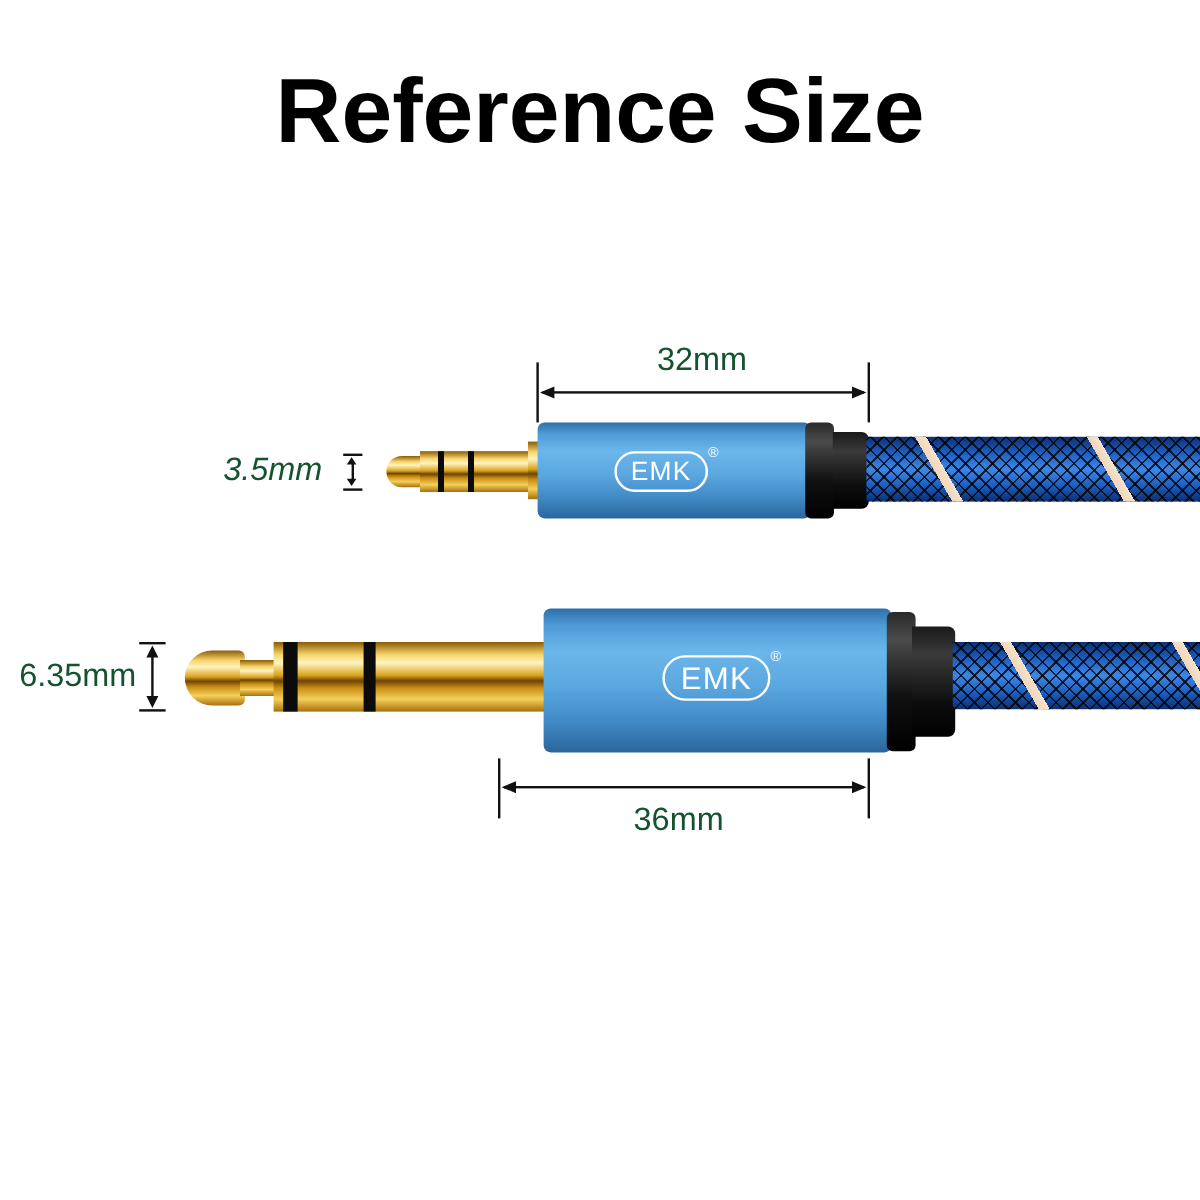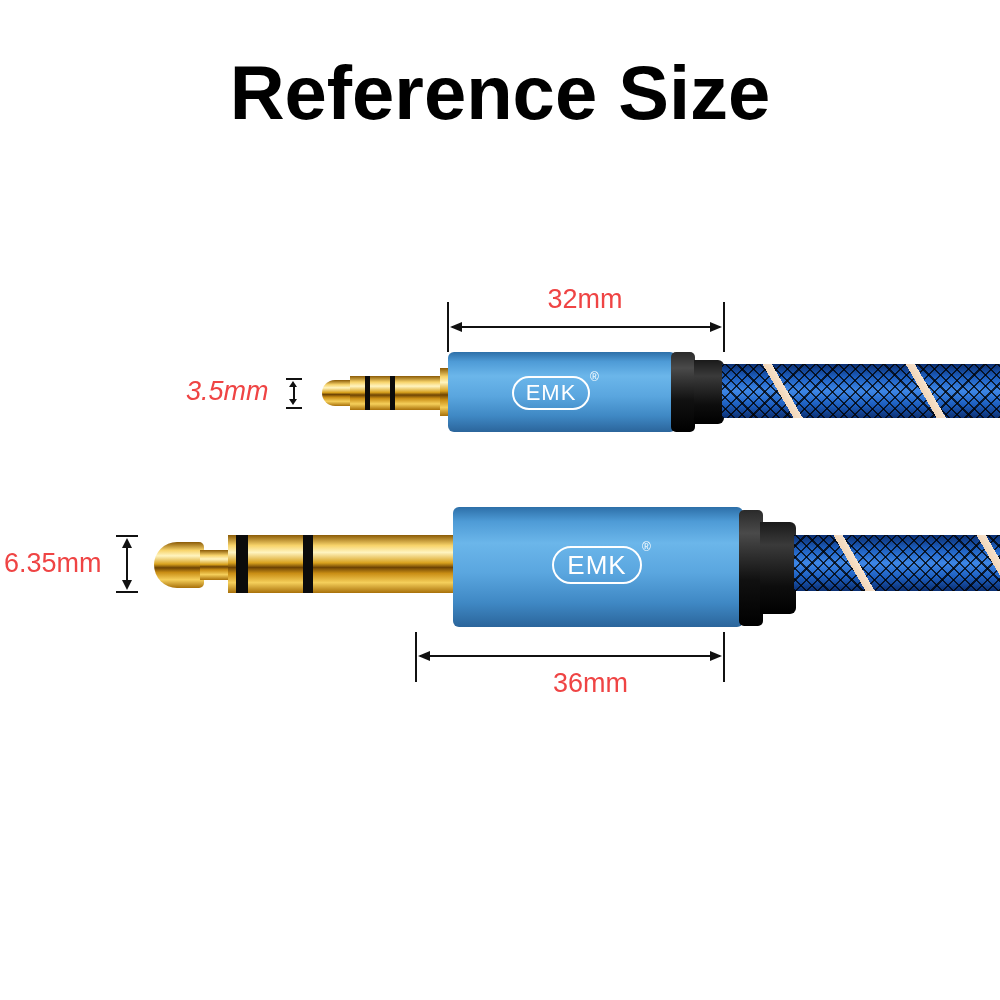--- a/index.html
+++ b/index.html
@@ -1,19 +1,19 @@
 <!DOCTYPE html>
 <html><head>
 <meta charset="utf-8">
 <style>
   html, body { margin:0; padding:0; background:#ffffff; }
   body { width:1000px; height:1000px; position:relative; overflow:hidden; font-family:"Liberation Sans", sans-serif; }
   .abs { position:absolute; }
   .title { left:0; width:1000px; top:48px; text-align:center; font-size:76px; font-weight:bold; color:#000; letter-spacing:0px; line-height:90px; }
-  .dim-label { font-size:27px; color:#ef4444; line-height:30px; white-space:nowrap; }
+  .dim-label { font-size:27px; color:#14532d; line-height:30px; white-space:nowrap; }
   .vline { background:#111; width:2px; }
   .hline { background:#111; height:2px; }
   .arrow-l, .arrow-r { width:0; height:0; border-top:5px solid transparent; border-bottom:5px solid transparent; }
   .arrow-l { border-right:12px solid #111; }
   .arrow-r { border-left:12px solid #111; }
   .arrow-u, .arrow-d { width:0; height:0; border-left:5px solid transparent; border-right:5px solid transparent; }
   .arrow-u { border-bottom:10px solid #111; }
   .arrow-d { border-top:10px solid #111; }
 
   .gold { background: linear-gradient(to bottom, #8a5a06 0%, #f7d36a 18%, #fff4c0 30%, #d9a21e 48%, #6e4404 56%, #c98d14 66%, #f5cf5b 82%, #a8700a 100%); }
@@ -65,21 +65,21 @@
   <div class="abs reg" style="left:590px;top:370px;">®</div>
 
   <div class="abs collar" style="left:671px;top:352px;width:24px;height:80px;"></div>
   <div class="abs grip" style="left:694px;top:360px;width:30px;height:64px;"></div>
 
   <div class="abs cable" style="left:722px;top:364px;width:278px;height:54px;"></div>
 </div>
 
 <div class="abs" style="left:0;top:480px;width:1000px;height:240px;">
 
-  <div class="abs dim-label" style="left:4px;top:68px;">6.35mm</div>
+  <div class="abs dim-label" style="left:16px;top:68px;">6.35mm</div>
   <div class="abs hline" style="left:116px;top:55px;width:22px;"></div>
   <div class="abs hline" style="left:116px;top:111px;width:22px;"></div>
   <div class="abs vline" style="left:126px;top:62px;height:44px;"></div>
   <div class="abs arrow-u" style="left:122px;top:58px;"></div>
   <div class="abs arrow-d" style="left:122px;top:100px;"></div>
 
   <div class="abs gold" style="left:154px;top:62px;width:50px;height:46px;border-radius:28px 6px 6px 28px;"></div>
   <div class="abs gold" style="left:200px;top:70px;width:30px;height:30px;"></div>
   <div class="abs gold" style="left:228px;top:55px;width:230px;height:58px;"></div>
   <div class="abs ring" style="left:236px;top:55px;width:12px;height:58px;"></div>
@@ -94,14 +94,14 @@
   <div class="abs collar" style="left:739px;top:30px;width:24px;height:116px;"></div>
   <div class="abs grip" style="left:760px;top:42px;width:36px;height:92px;"></div>
 
   <div class="abs cable" style="left:794px;top:55px;width:206px;height:56px;"></div>
 
   <div class="abs vline" style="left:415px;top:152px;height:50px;"></div>
   <div class="abs vline" style="left:723px;top:152px;height:50px;"></div>
   <div class="abs hline" style="left:420px;top:175px;width:300px;"></div>
   <div class="abs arrow-l" style="left:418px;top:171px;"></div>
   <div class="abs arrow-r" style="left:710px;top:171px;"></div>
-  <div class="abs dim-label" style="left:528px;top:188px;width:100px;text-align:right;">36mm</div>
+  <div class="abs dim-label" style="left:528px;top:188px;width:100px;text-align:left;">36mm</div>
 </div>
 
 </body></html>

